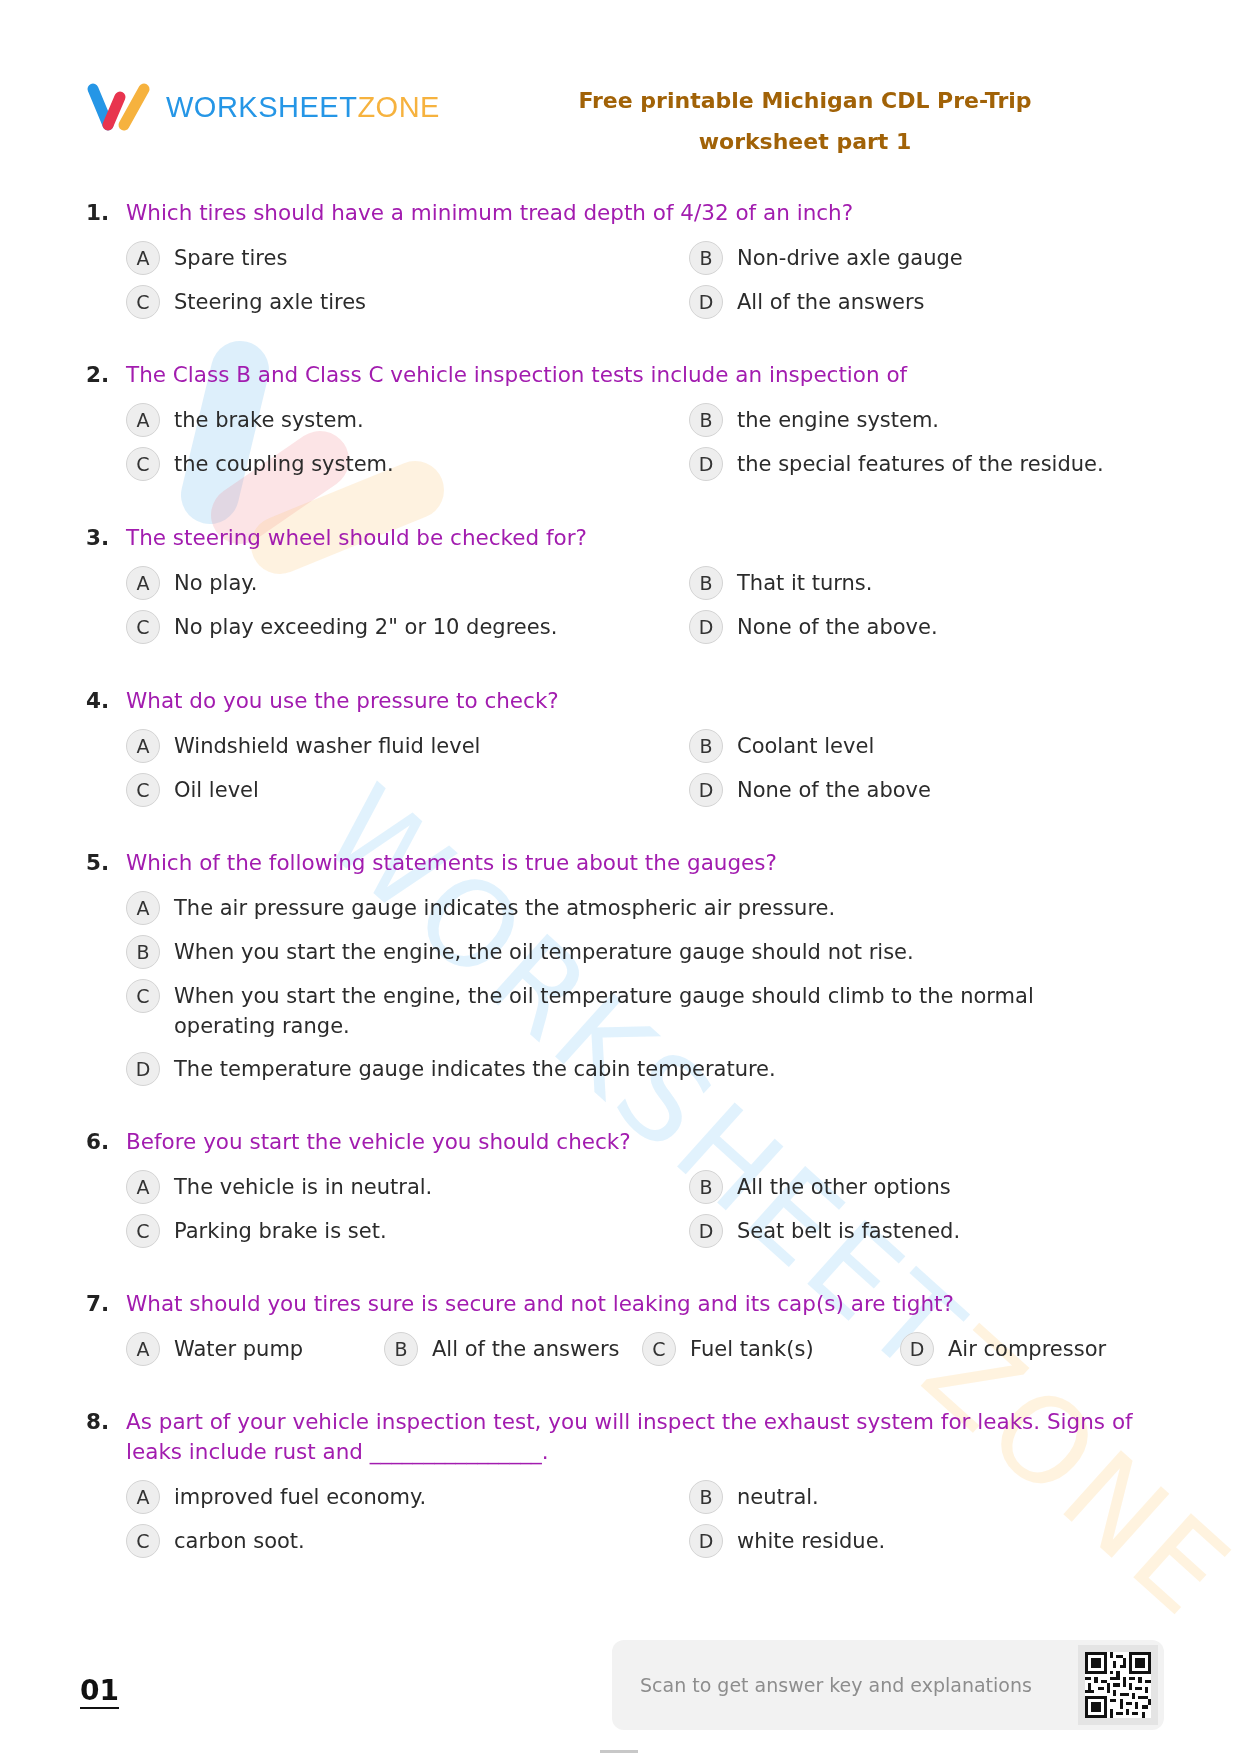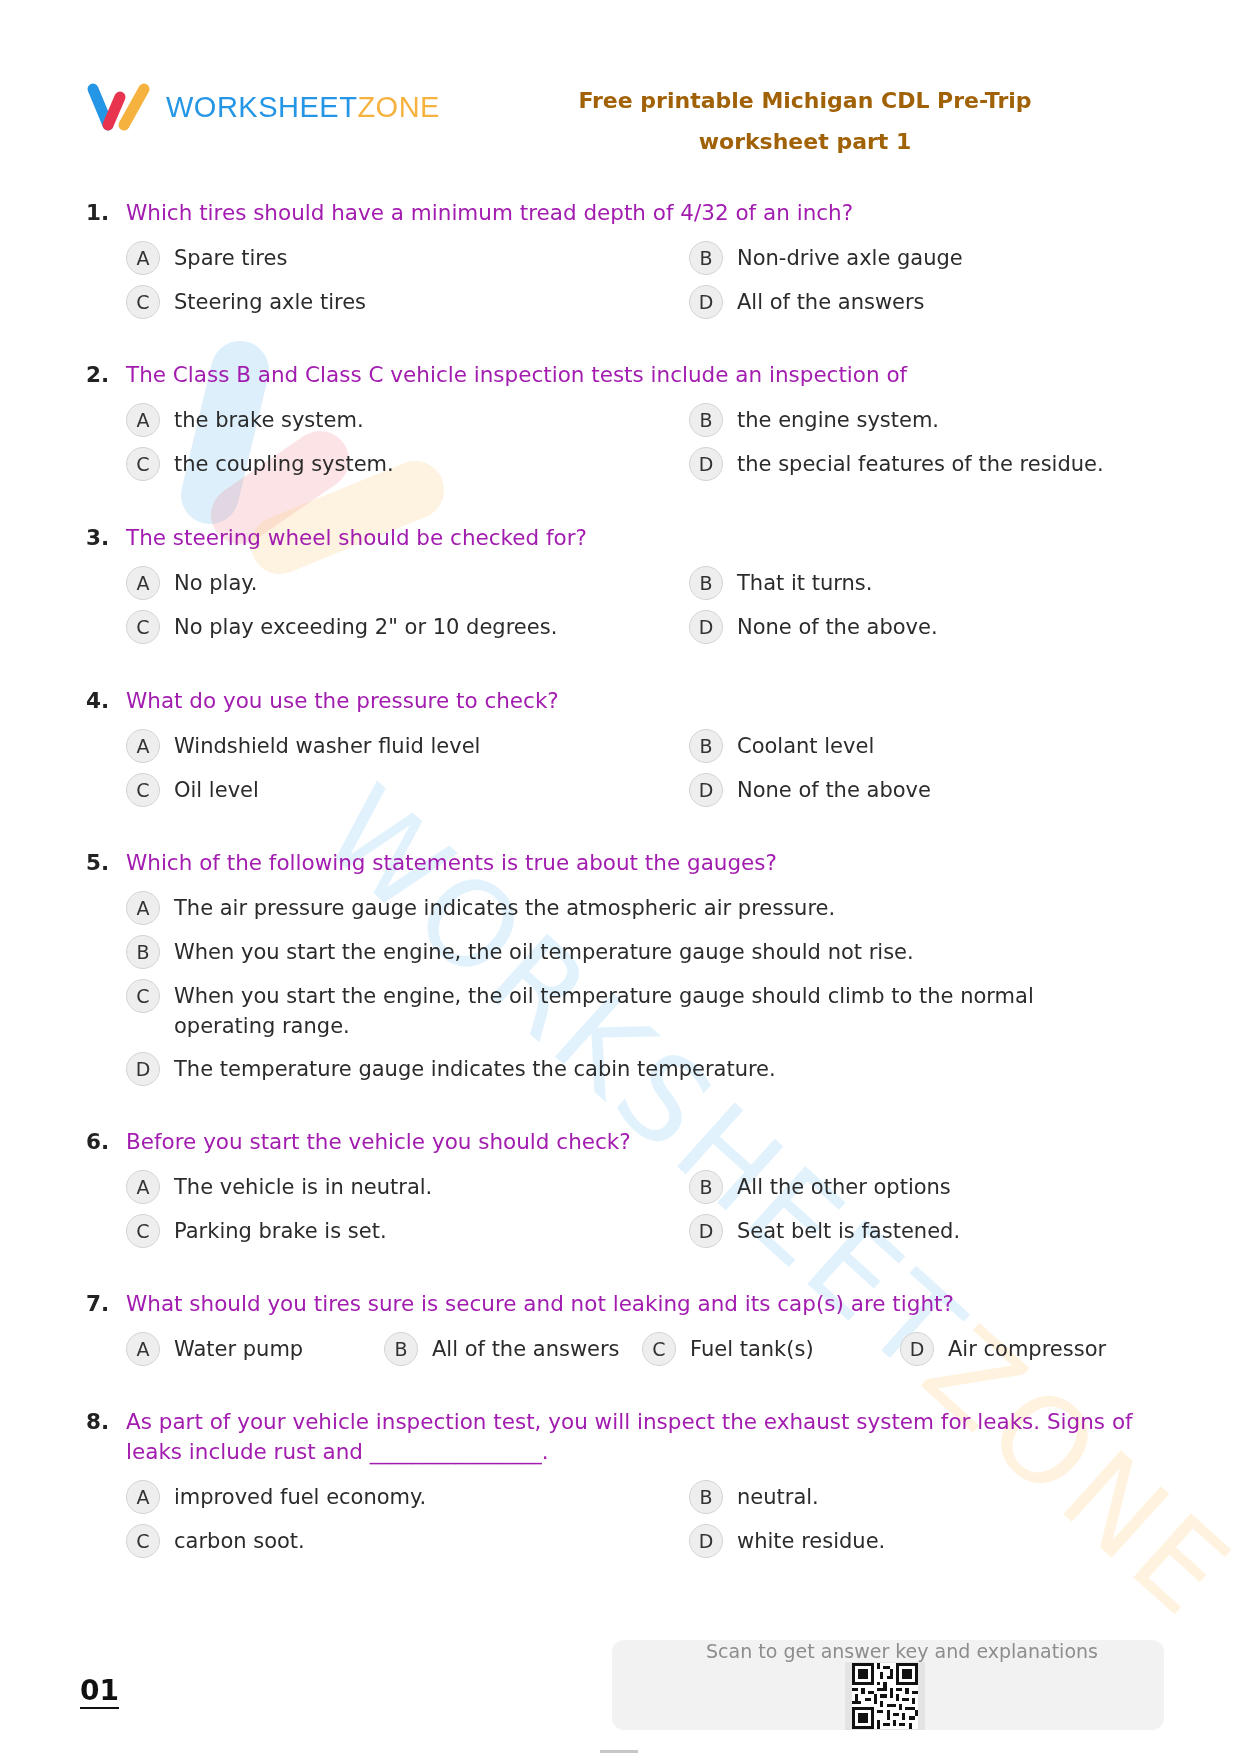--- a/index.html
+++ b/index.html
@@ -28,21 +28,21 @@
   .q-text { flex: 1; color: #a21caf; }
   .opt { position: absolute; display: flex; align-items: flex-start; font-size: 21px; line-height: 30px; }
   .badge { width: 34px; height: 34px; border-radius: 50%; background: #eeeeee; border: 1px solid #d4d4d4;
     display: flex; align-items: center; justify-content: center; font-size: 19px; color: #333; flex-shrink: 0;
     margin-top: -2px; }
   .opt-text { margin-left: 14px; color: #2b2b2b; }
 
   .footer-num { position: absolute; left: 80px; top: 1675px; font-weight: bold; font-size: 28px; color: #111;
     border-bottom: 2px solid #111; line-height: 32px; z-index: 1; }
   .qr-box { position: absolute; left: 612px; top: 1640px; width: 552px; height: 90px; background: #f2f2f2;
-    border-radius: 12px; z-index: 1; display: flex; align-items: center; flex-direction: column; }
+    border-radius: 12px; z-index: 1; display: flex; align-items: center; }
   .qr-label { margin-left: 28px; font-size: 19px; color: #8d8d8d; flex: 1; }
   .qr-code { width: 80px; height: 80px; background: #e4e4e4; margin-right: 6px; display: flex; align-items: center; justify-content: center; }
   .bottom-dash { position: absolute; left: 600px; top: 1750px; width: 38px; height: 3px; background: #c8c8c8; z-index: 1; }
 </style>
 </head>
 <body>
 
 <div class="watermark">
   <svg style="position:absolute;left:180px;top:320px;" width="280" height="260" viewBox="0 0 280 260">
     <line x1="60" y1="50" x2="30" y2="175" stroke="rgba(120,190,240,0.25)" stroke-width="58" stroke-linecap="round"></line>

